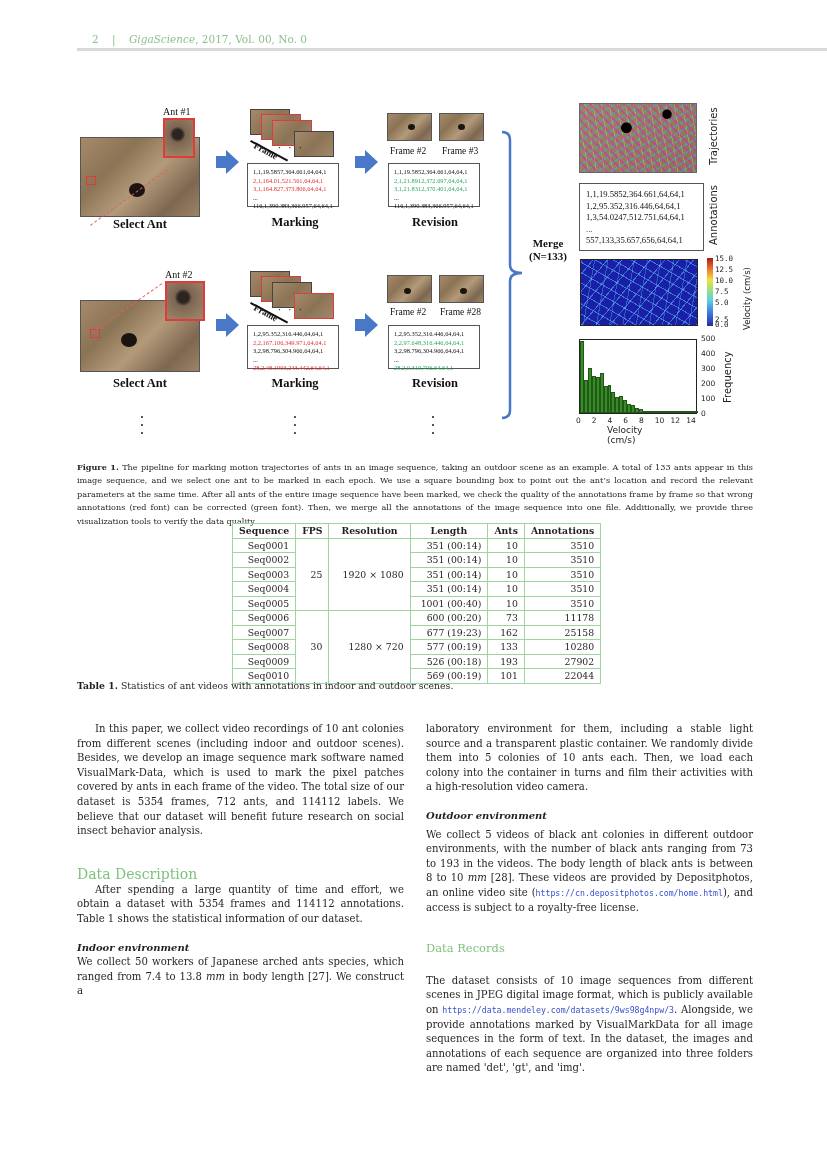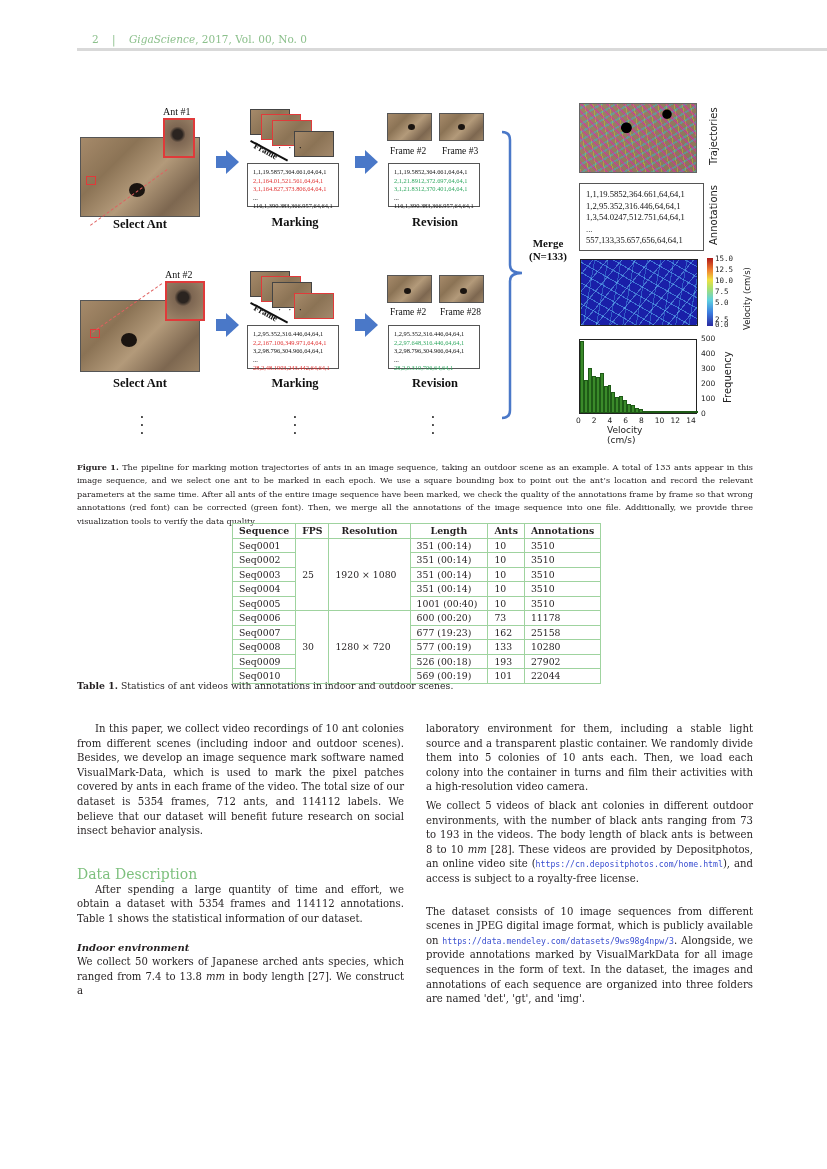--- a/index.html
+++ b/index.html
@@ -57,21 +57,21 @@
   .chart .bar { position: absolute; bottom: 0; background: #3a8a2a; border: 0.5px solid #1e5a16; }
   .chart .xt, .chart .yt { position: absolute; font-family: "DejaVu Sans", sans-serif; font-size: 7.5px; color: #222; }
   .chart .xl { position: absolute; font-family: "DejaVu Sans", sans-serif; font-size: 9px; color: #222; }
 
   
   .fig-caption { position: absolute; left: 77px; top: 461px; width: 676px; font-family: "DejaVu Serif", serif; font-size: 8.1px; line-height: 13.4px; text-align: justify; color: #231f20; }
   .fig-caption b { font-weight: bold; }
 
   
   .data-table { position: absolute; left: 232px; top: 523px; border-collapse: collapse; font-family: "DejaVu Serif", serif; font-size: 9.3px; color: #231f20; }
-  .data-table th, .data-table td { border: 1px solid #9fd39f; padding: 0 6px; height: 14.5px; text-align: left; font-weight: normal; white-space: nowrap; }
+  .data-table th, .data-table td { border: 1px solid #9fd39f; padding: 0 6px; height: 14.5px; text-align: right; font-weight: normal; white-space: nowrap; }
   .data-table th { font-weight: bold; }
   .data-table td.merged { vertical-align: middle; }
   .table-caption { position: absolute; left: 77px; top: 680px; font-size: 9.3px; font-family: "DejaVu Serif", serif; color: #231f20; }
   .table-caption b { font-weight: bold; }
 
   
   .col { position: absolute; width: 327px; font-family: "DejaVu Serif", serif; font-size: 10.1px; line-height: 14.6px; color: #231f20; text-align: justify; }
   .col p { margin: 0; }
   .col p.indent { text-indent: 18px; }
   .col .sec { font-size: 14px; color: #7ec07e; line-height: 18px; }
@@ -380,15 +380,17 @@
 <div class="col" style="left:77px;top:722px;">
   <p class="indent">In this paper, we collect video recordings of 10 ant colonies from different scenes (including indoor and outdoor scenes). Besides, we develop an image sequence mark software named VisualMark-Data, which is used to mark the pixel patches covered by ants in each frame of the video. The total size of our dataset is 5354 frames, 712 ants, and 114112 labels. We believe that our dataset will benefit future research on social insect behavior analysis.</p>
   <div class="sec" style="margin-top:26px;">Data Description</div>
   <p class="indent">After spending a large quantity of time and effort, we obtain a dataset with 5354 frames and 114112 annotations. Table 1 shows the statistical information of our dataset.</p>
   <div class="para-head" style="margin-top:14px;">Indoor environment</div>
   <p><span>We collect 50 workers of Japanese arched ants species, which ranged from 7.4 to 13.8 </span><i>mm</i><span> in body length [27]. We construct a</span></p>
 </div>
 
 <div class="col" style="left:426px;top:722px;">
   <p>laboratory environment for them, including a stable light source and a transparent plastic container. We randomly divide them into 5 colonies of 10 ants each.  Then, we load each colony into the container in turns and film their activities with a high-resolution video camera.</p>
+  <div class="para-head" style="margin-top:14px;">Outdoor environment</div>
   <p style="margin-top:4px;"><span>We collect 5 videos of black ant colonies in different outdoor environments, with the number of black ants ranging from 73 to 193 in the videos.  The body length of black ants is between 8 to 10 </span><i>mm</i><span> [28]. These videos are provided by Depositphotos, an online video site (</span><span class="url">https://cn.depositphotos.com/home.html</span><span>), and access is subject to a royalty-free license.</span></p>
+  <div class="subsec" style="margin-top:26px;">Data Records</div>
   <p style="margin-top:18px;"><span>The dataset consists of 10 image sequences from different scenes in JPEG digital image format, which is publicly available on </span><span class="url">https://data.mendeley.com/datasets/9ws98g4npw/3</span><span>. Alongside, we provide annotations marked by VisualMarkData for all image sequences in the form of text. In the dataset, the images and annotations of each sequence are organized into three folders are named 'det', 'gt', and 'img'.</span></p>
 </div>
 
 </body></html>

